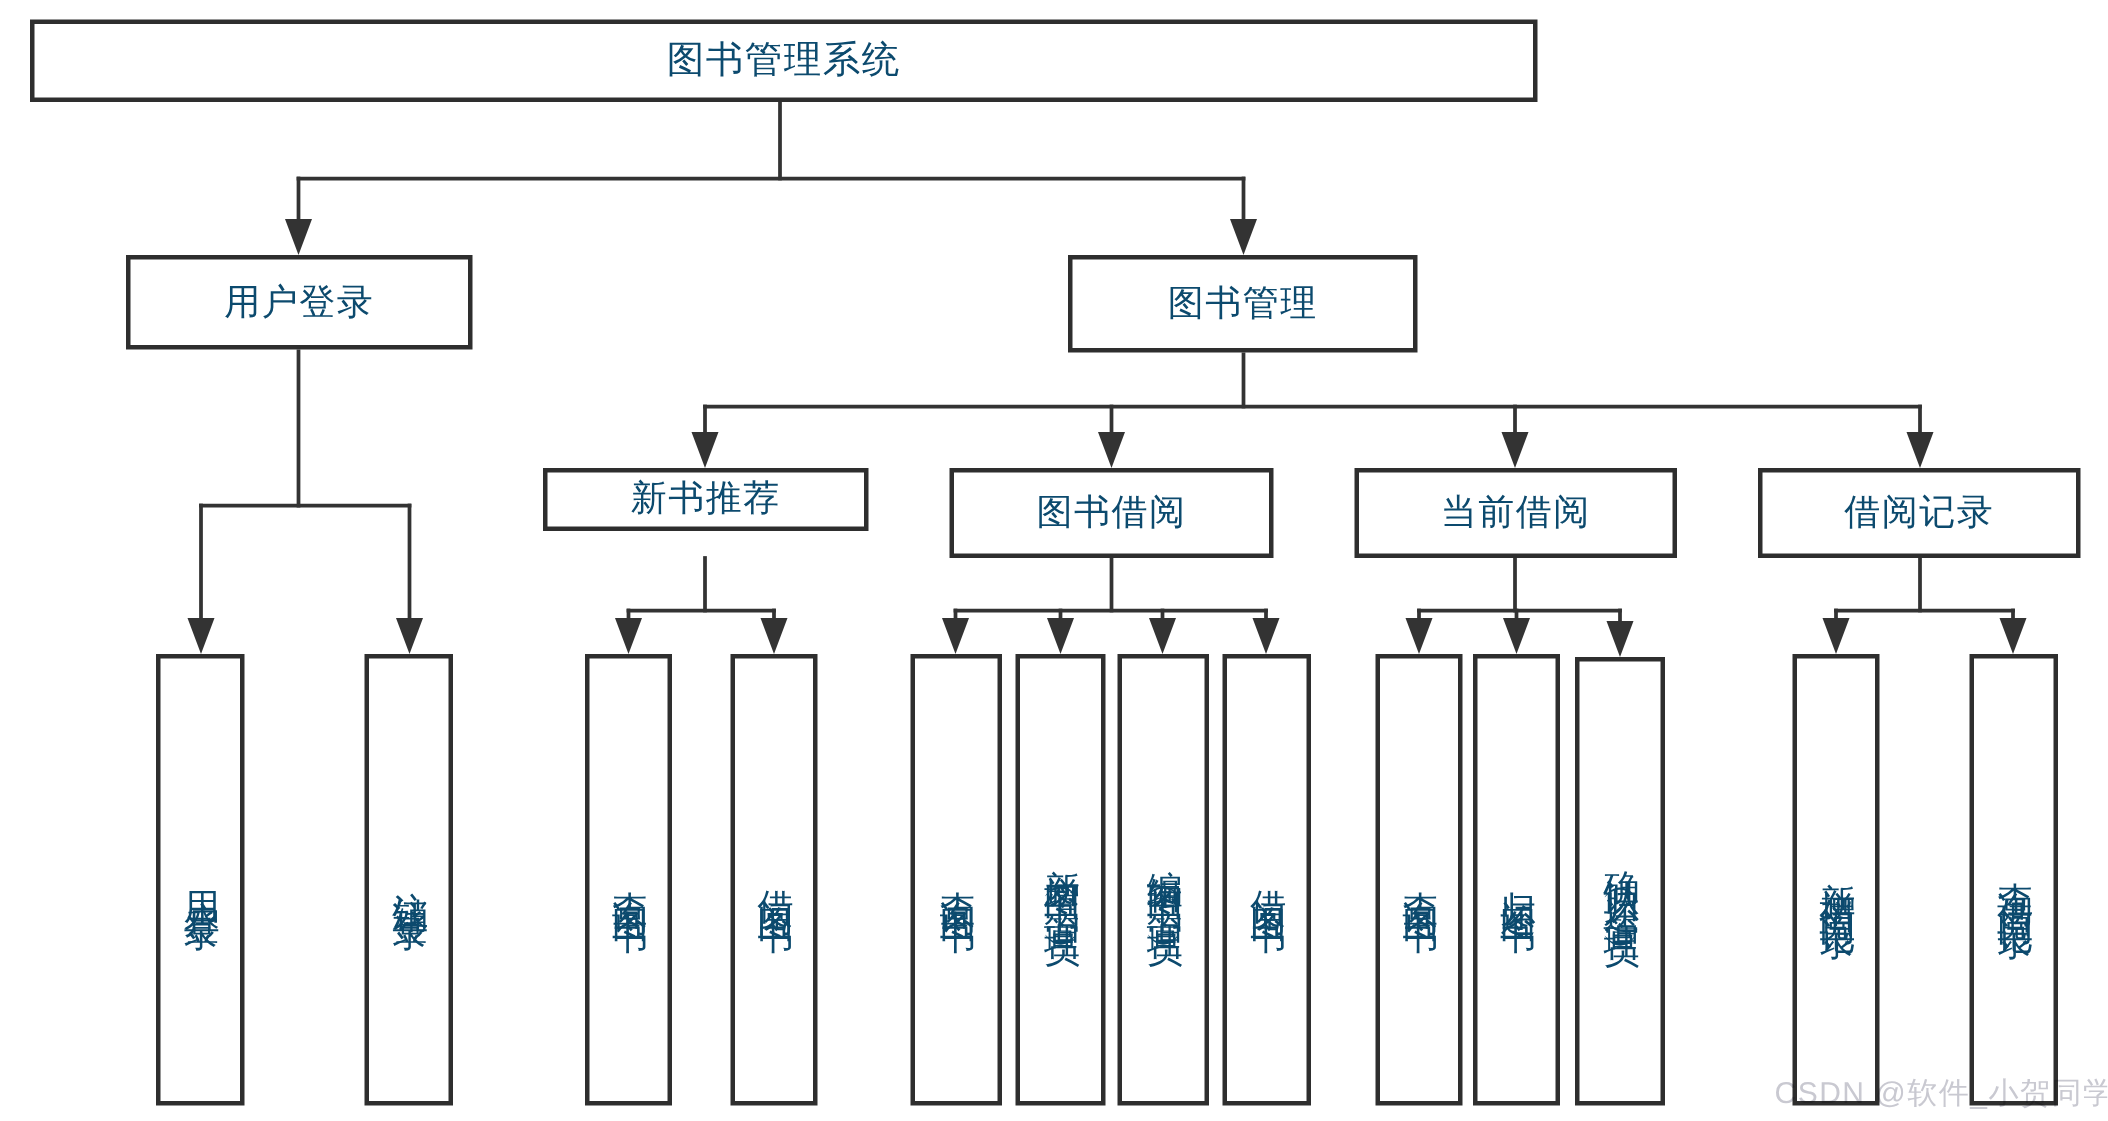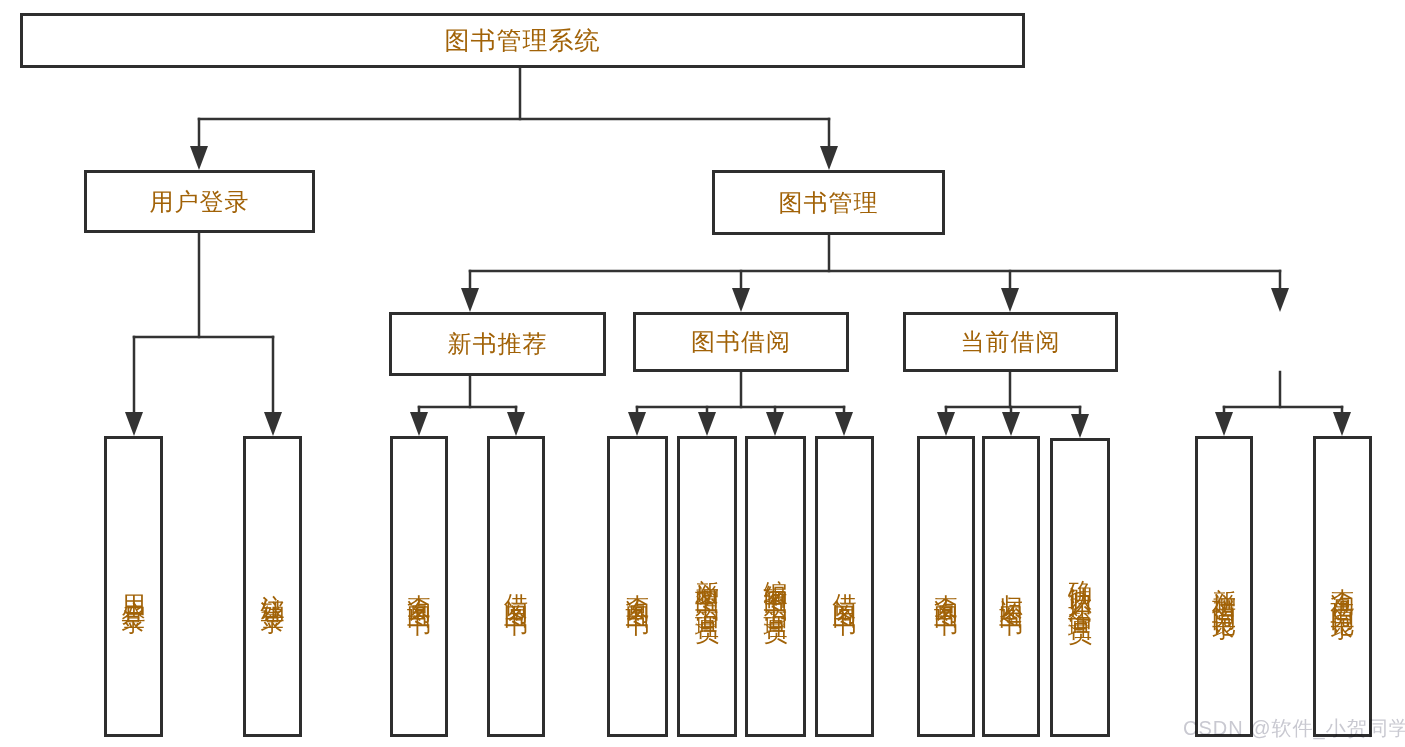--- a/index.html
+++ b/index.html
@@ -19,21 +19,21 @@
     position: absolute;
     left: 0; top: 0;
     width: 1405px; height: 747px;
     z-index: 1;
   }
   .node, .vnode {
     position: absolute;
     box-sizing: border-box;
     border: 3px solid #2e2e2e;
     background: #ffffff;
-    color: #a16207;
+    color: #0c4a6e;
     display: flex;
     align-items: center;
     justify-content: center;
     z-index: 2;
     text-align: center;
   }
   .node {
     font-size: 24px;
     letter-spacing: 1px;
     line-height: 1;
@@ -126,23 +126,24 @@
       <path d="M1215 412 L1233 412 L1224 436 Z"></path>
       <path d="M1333 412 L1351 412 L1342 436 Z"></path>
     </g>
   </svg>
 
   <div class="node root-node" style="left:20px; top:13px; width:1005px; height:55px;">图书管理系统</div>
 
   <div class="node" style="left:84px; top:170px; width:231px; height:63px;">用户登录</div>
   <div class="node" style="left:712px; top:170px; width:233px; height:65px;">图书管理</div>
 
-  <div class="node" style="left:362px; top:312px; width:217px; height:64px;margin-left:27px;">新书推荐</div>
+  <div class="node" style="left:362px; top:312px; width:217px; height:42px;">新书推荐</div>
   <div class="node" style="left:633px; top:312px; width:216px; height:60px;">图书借阅</div>
   <div class="node" style="left:903px; top:312px; width:215px; height:60px;">当前借阅</div>
+  <div class="node" style="left:1172px; top:312px; width:215px; height:60px;">借阅记录</div>
 
   <div class="vnode" style="left:104px; top:436px; width:59px; height:301px;">用户登录</div>
   <div class="vnode" style="left:243px; top:436px; width:59px; height:301px;">注销登录</div>
 
   <div class="vnode" style="left:390px; top:436px; width:58px; height:301px;">查询图书</div>
   <div class="vnode" style="left:487px; top:436px; width:58px; height:301px;">借阅图书</div>
 
   <div class="vnode" style="left:607px; top:436px; width:61px; height:301px;">查询图书</div>
   <div class="vnode" style="left:677px; top:436px; width:60px; height:301px;">新增图书（管理员）</div>
   <div class="vnode" style="left:745px; top:436px; width:61px; height:301px;">编辑图书（管理员）</div>

